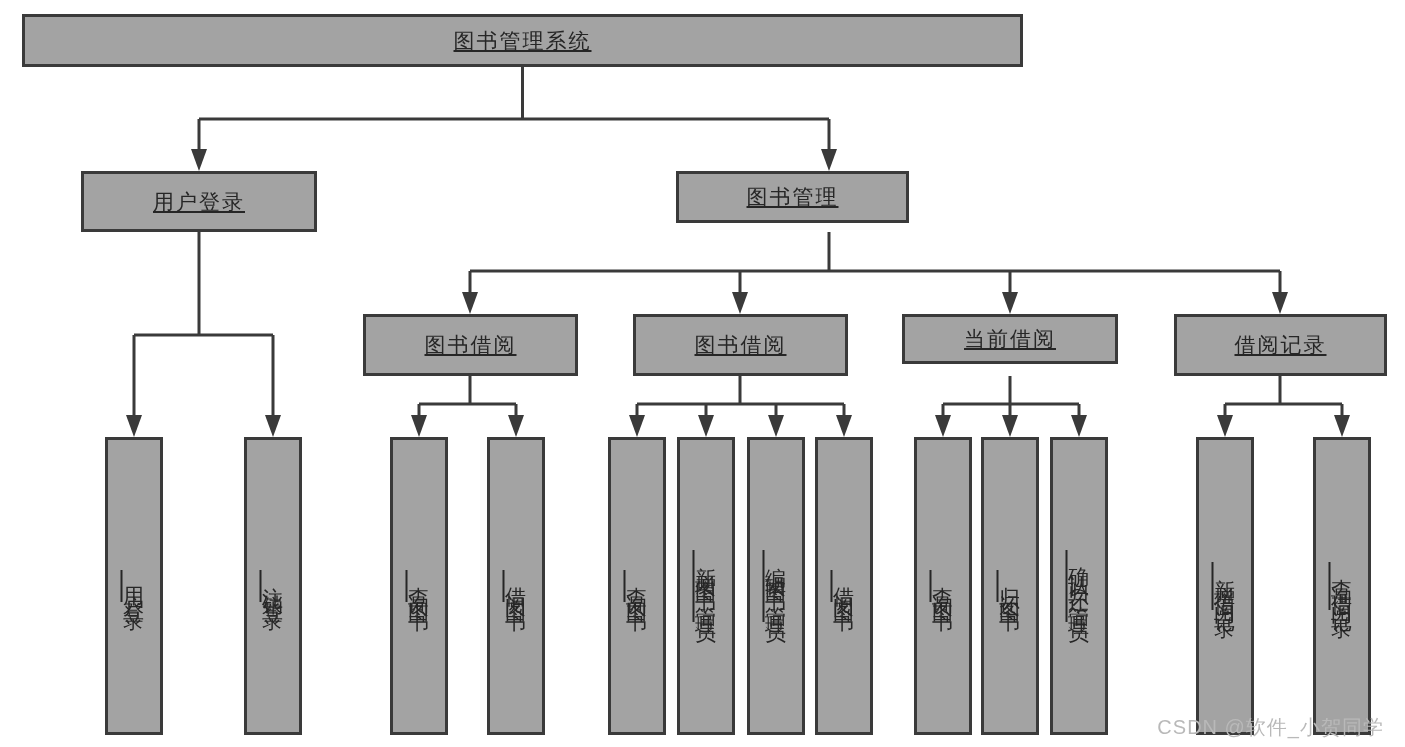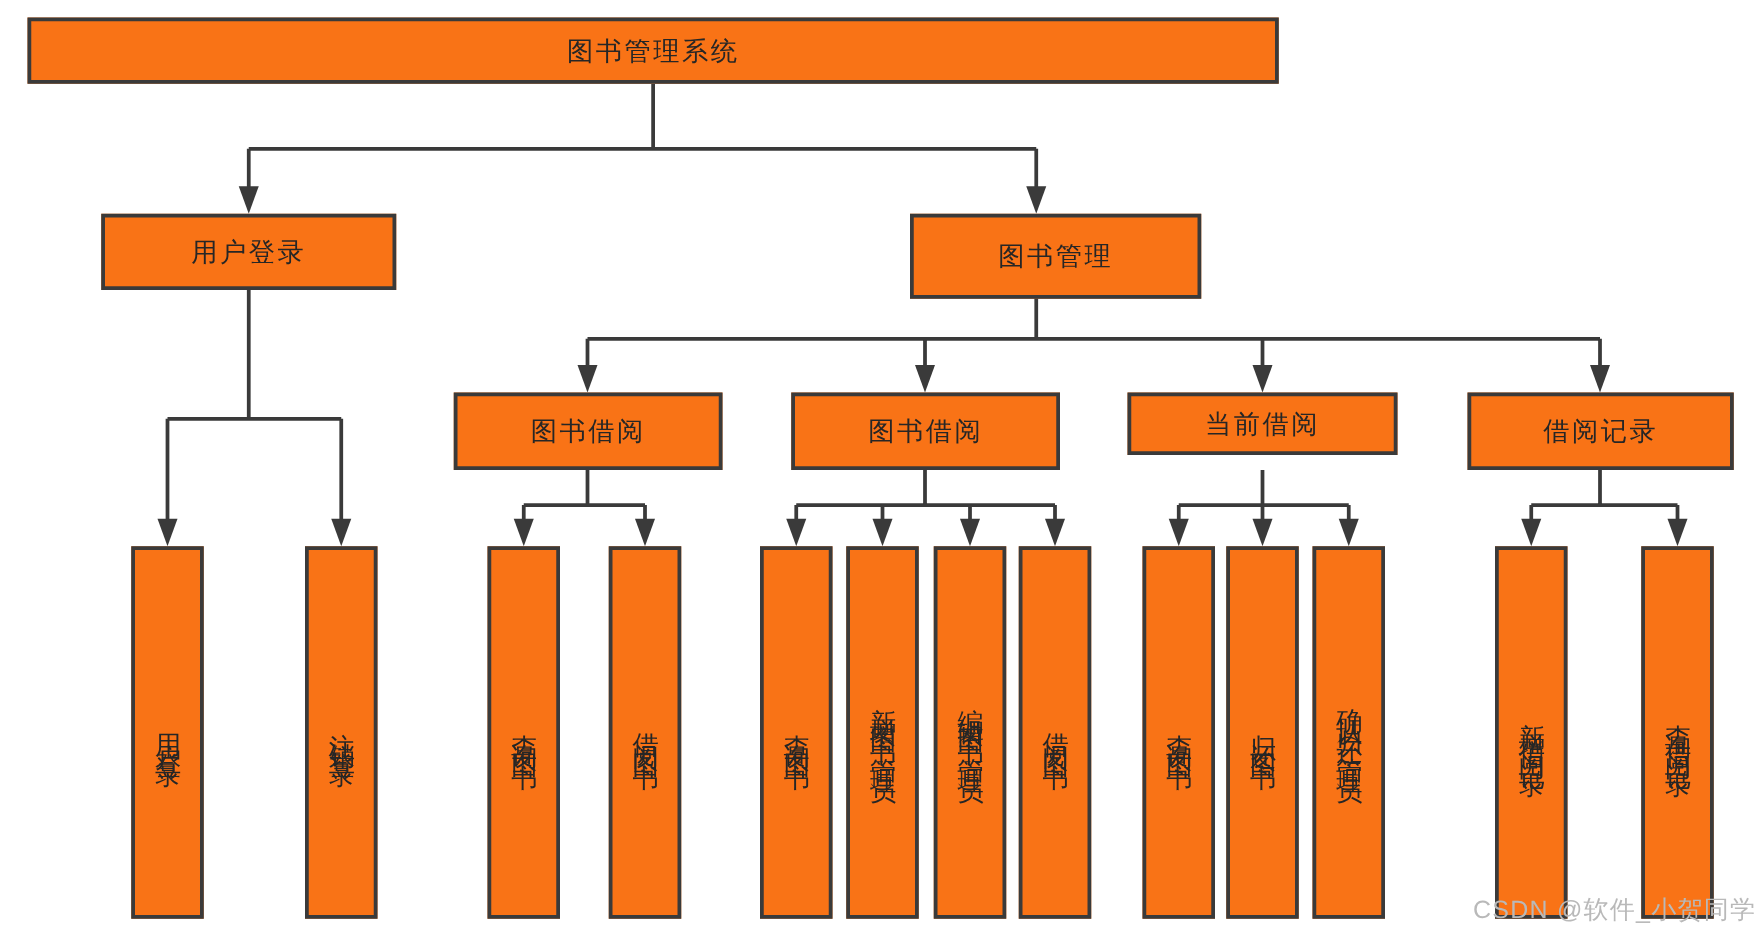--- a/index.html
+++ b/index.html
@@ -18,42 +18,43 @@
     overflow:hidden;
   }
   .wires{
     position:absolute;left:0;top:0;
     color:var(--line);
   }
   .box{
     position:absolute;
     box-sizing:border-box;
     border:3px solid var(--line);
-    background:#f97316;
+    background:#a3a3a3;
     display:flex;
     align-items:center;
     justify-content:center;
     color:var(--text);
+    text-decoration:underline;
   }
   .box.h{
     font-size:21px;
     letter-spacing:2px;
     white-space:nowrap;
   }
   .vtext{
     writing-mode:vertical-rl;
     text-orientation:mixed;
     font-size:21px;
     letter-spacing:8px;
     line-height:1;
     white-space:nowrap;
   }
   .watermark{
     position:absolute;
-    right:0;
+    right:21px;
     top:714px;
     font-size:20px;
     letter-spacing:1px;
     color:var(--watermark);
     white-space:nowrap;
     pointer-events:none;
   }
 </style>
 </head>
 <body>
@@ -118,21 +119,21 @@
     </g>
   </svg>
 
   <div class="box h" style="left:22px;top:14px;width:1001px;height:53px">
     <span>图书管理系统</span>
   </div>
 
   <div class="box h" style="left:81px;top:171px;width:236px;height:61px">
     <span>用户登录</span>
   </div>
-  <div class="box h" style="left:728px;top:171px;width:233px;height:68px">
+  <div class="box h" style="left:676px;top:171px;width:233px;height:52px">
     <span>图书管理</span>
   </div>
 
   <div class="box h" style="left:363px;top:314px;width:215px;height:62px">
     <span>图书借阅</span>
   </div>
   <div class="box h" style="left:633px;top:314px;width:215px;height:62px">
     <span>图书借阅</span>
   </div>
   <div class="box h" style="left:902px;top:314px;width:216px;height:50px">

